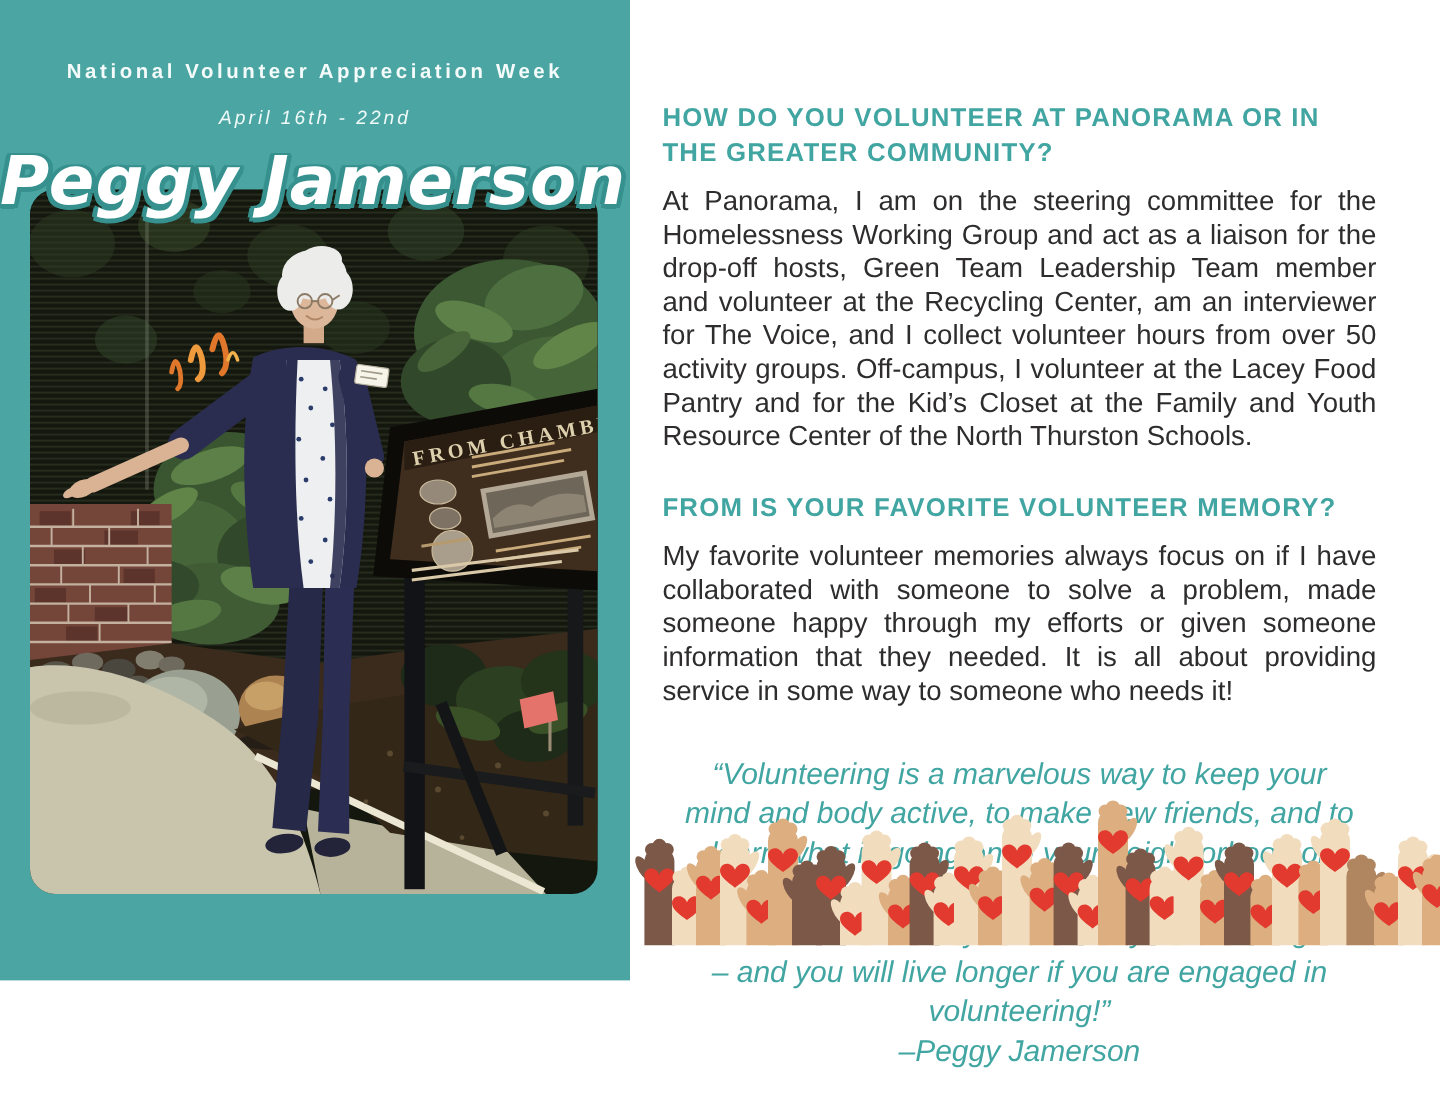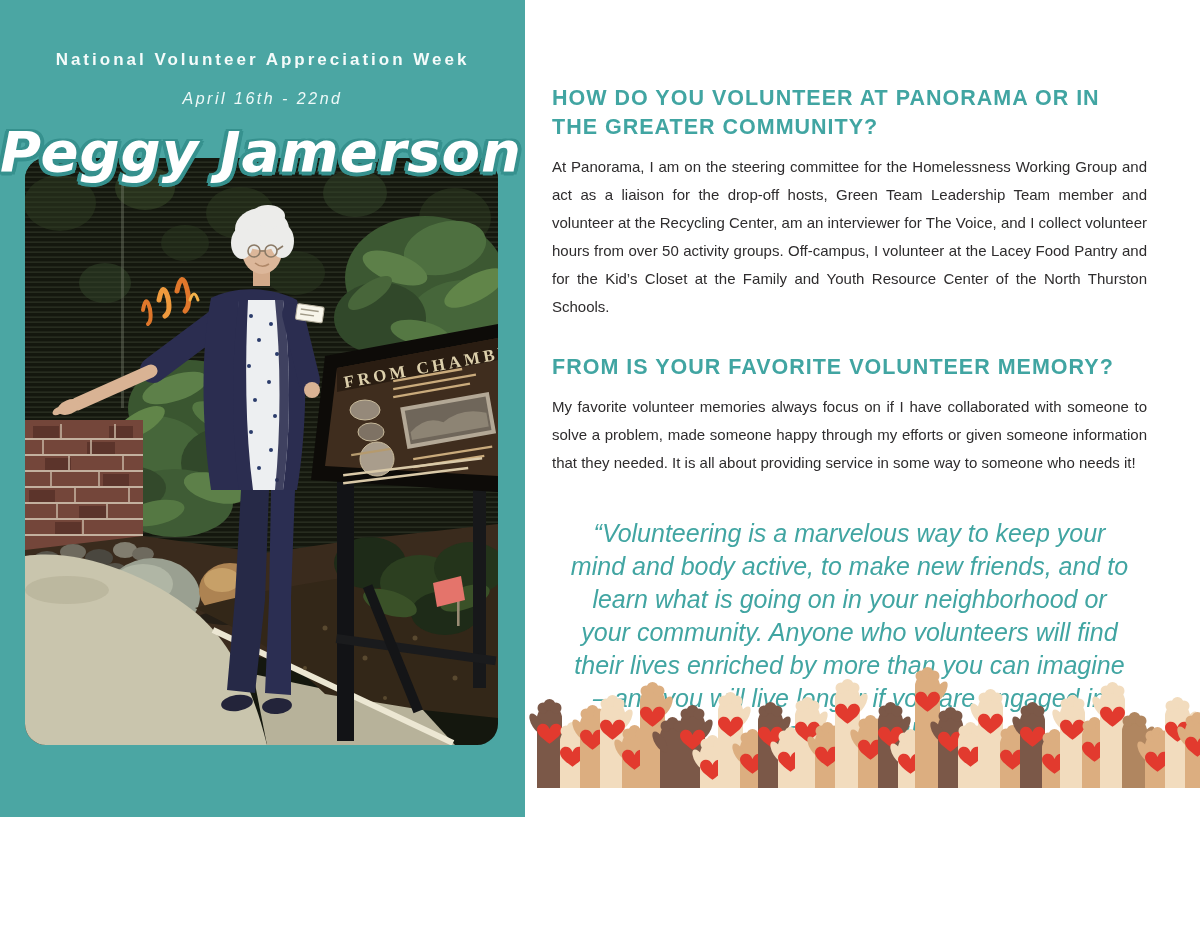--- a/index.html
+++ b/index.html
@@ -51,21 +51,21 @@
   .right-panel{
     position:relative;flex:1;height:788px;box-sizing:border-box;
     padding:84px 53px 0 27px;background:#ffffff;
   }
   .section{margin:0 0 32px;}
   .section-heading{
     margin:0 0 11px;color:var(--accent);
     font-size:21.5px;line-height:29px;letter-spacing:1px;font-weight:bold;
   }
   .body-text{
-    margin:0;color:var(--ink);font-size:15px;line-height:28px;
+    margin:0;color:var(--ink);font-size:23px;line-height:28px;
     text-align:justify;
   }
   .pull-quote{
     margin:40px auto 0;max-width:565px;text-align:center;
     color:var(--accent);font-style:italic;font-size:25px;line-height:33px;
   }
   .pull-quote p{margin:0;}
   .attribution{margin-top:0;}
 
   .hands-strip{

